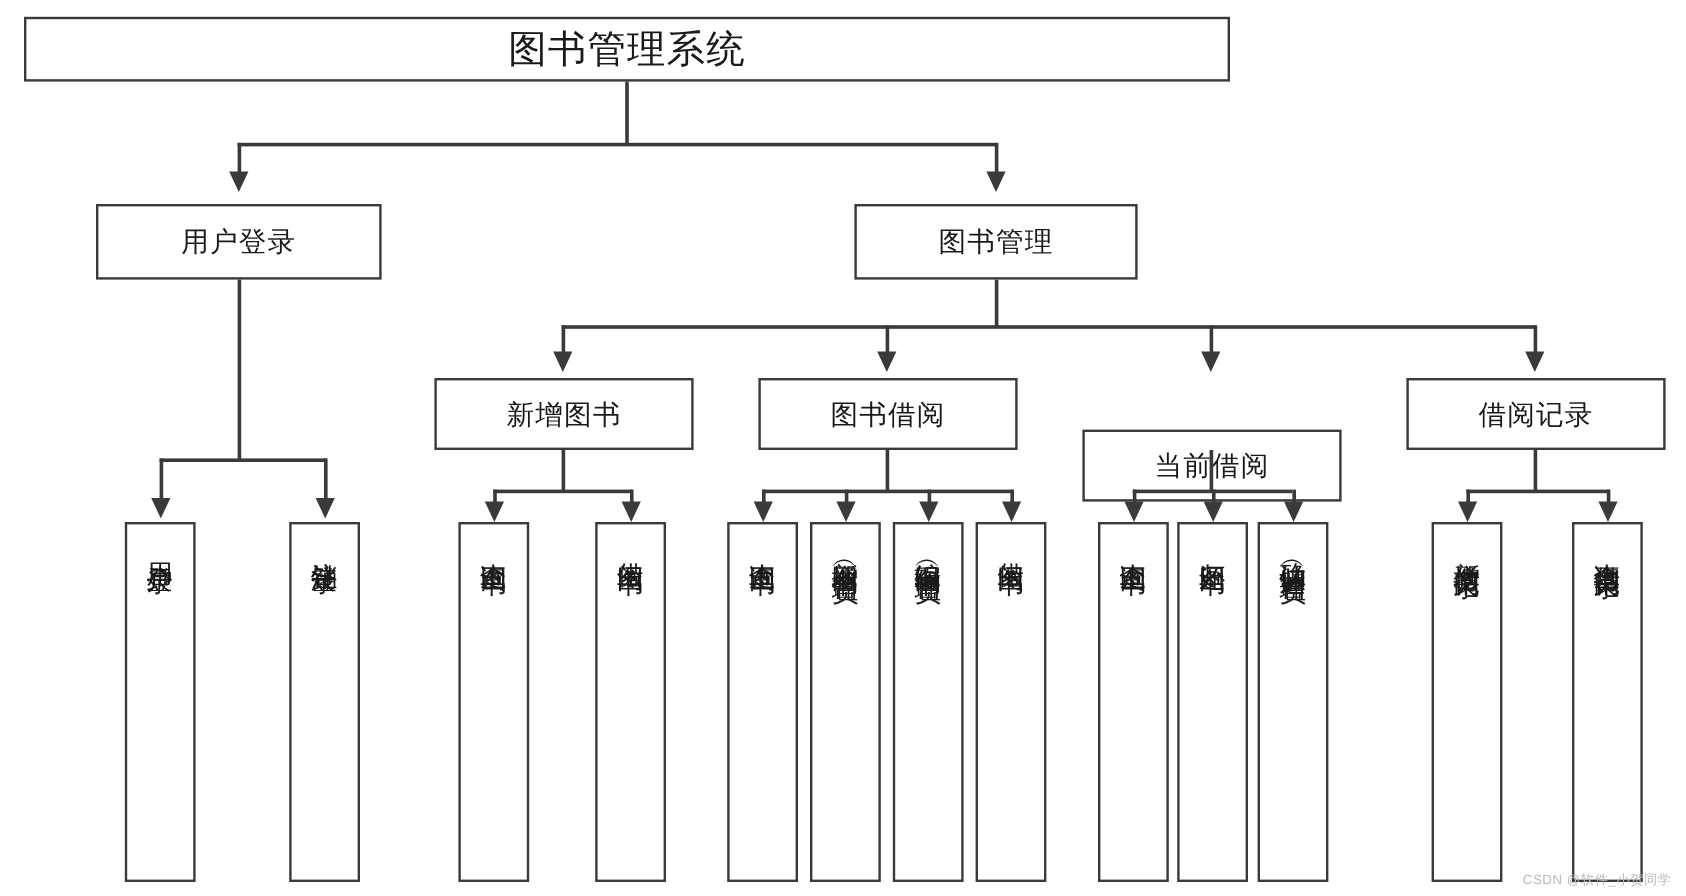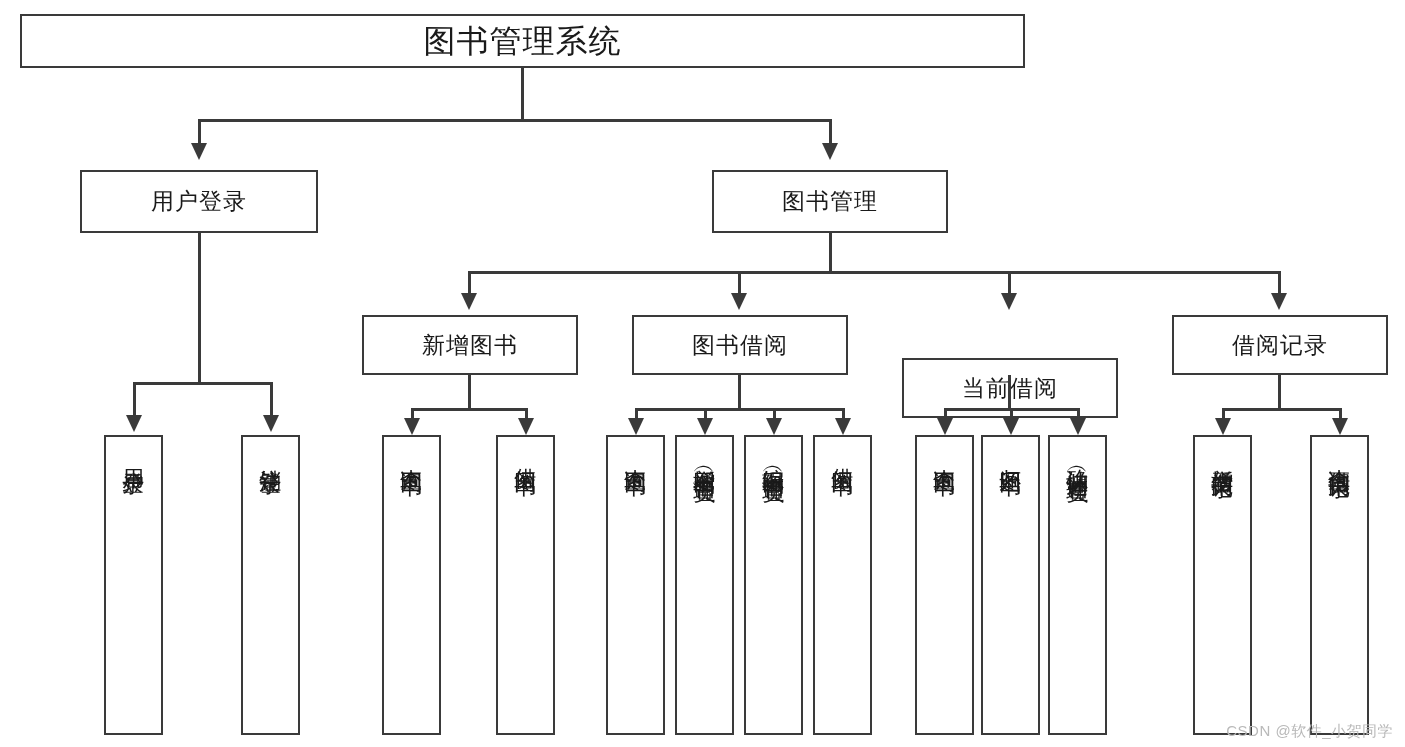--- a/index.html
+++ b/index.html
@@ -67,21 +67,21 @@
     height: 0;
     border-left: 8px solid transparent;
     border-right: 8px solid transparent;
     border-top: 17px solid #3a3a3a;
   }
   
   #watermark {
     position: absolute;
     right: 12px;
     bottom: 6px;
-    font-size: 15px;
+    font-size: 11px;
     color: #b9b9b9;
     white-space: nowrap;
     letter-spacing: 0.5px;
     pointer-events: none;
   }
 </style>
 </head>
 <body>
 
 <div id="canvas">

